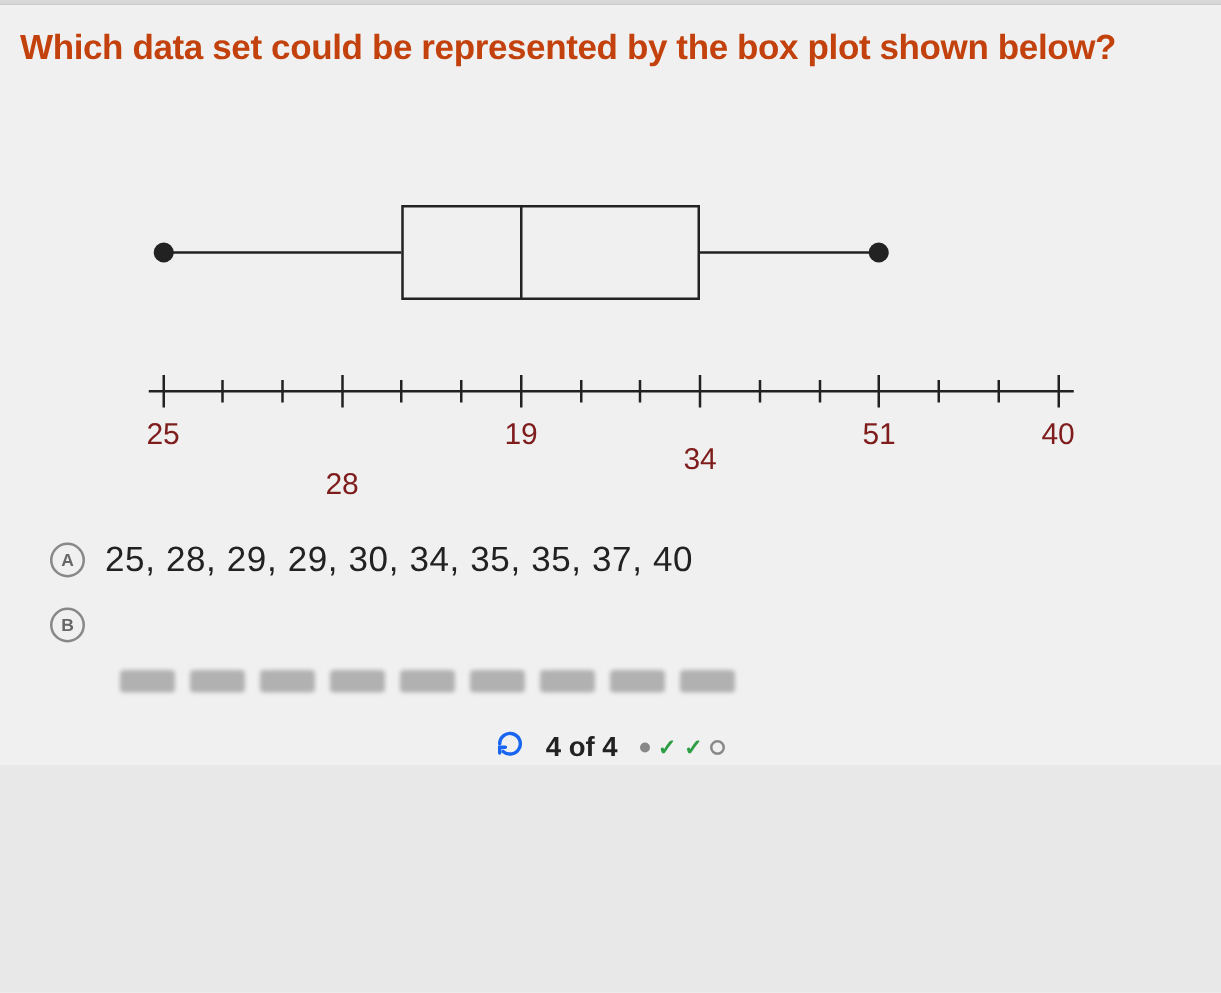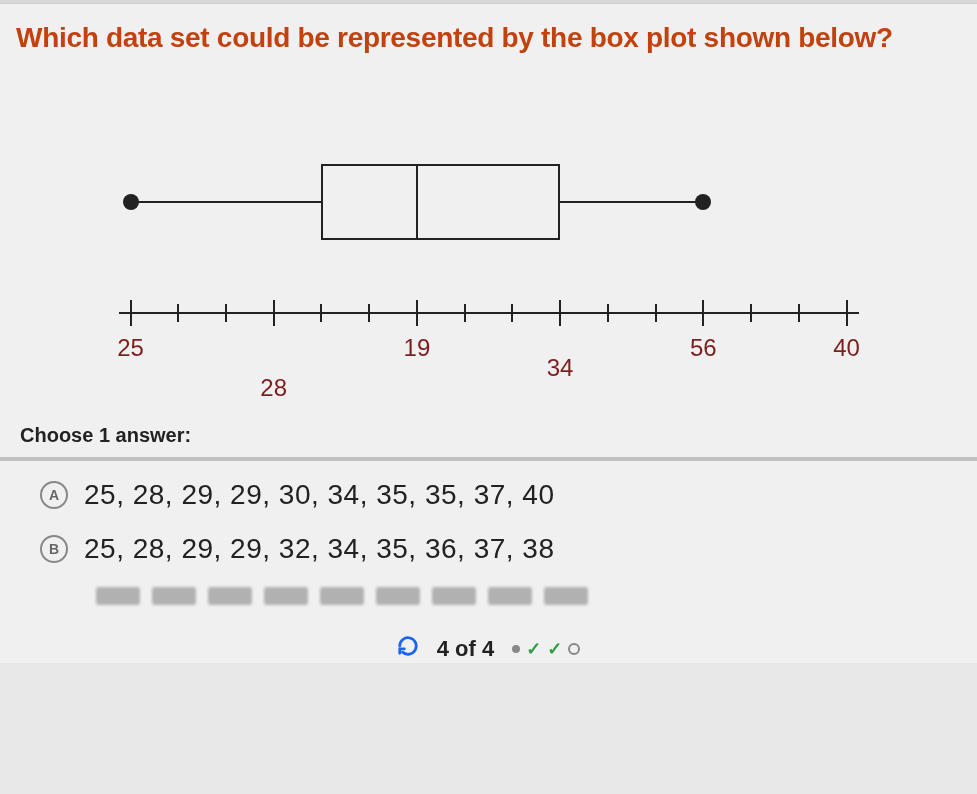--- a/index.html
+++ b/index.html
@@ -209,38 +209,36 @@
         <div class="tick" style="left: 250.667px;"></div>
         <div class="tick tick-major" style="left: 298.4px;"></div>
         <div class="tick-label" style="left: 298.4px;">19</div>
         <div class="tick" style="left: 346.133px;"></div>
         <div class="tick" style="left: 393.867px;"></div>
         <div class="tick tick-major" style="left: 441.6px;"></div>
         <div class="tick-label" style="left: 441.6px; margin-top: 20px;">34</div>
         <div class="tick" style="left: 489.333px;"></div>
         <div class="tick" style="left: 537.067px;"></div>
         <div class="tick tick-major" style="left: 584.8px;"></div>
-        <div class="tick-label" style="left: 584.8px;">56</div>
+        <div class="tick-label" style="left: 584.8px;">51</div>
         <div class="tick" style="left: 632.533px;"></div>
         <div class="tick" style="left: 680.267px;"></div>
         <div class="tick tick-major" style="left: 728px;"></div>
         <div class="tick-label" style="left: 728px;">40</div>
       </div>
   </div>
 
-  <div class="choose">Choose 1 answer:</div>
 
   <div class="answers">
     <div class="answer-row">
       <div class="answer-marker">A</div>
       <div class="answer-text">25, 28, 29, 29, 30, 34, 35, 35, 37, 40</div>
     </div>
     <div class="answer-row">
       <div class="answer-marker">B</div>
-      <div class="answer-text">25, 28, 29, 29, 32, 34, 35, 36, 37, 38</div>
     </div>
     <div class="cutoff-row">
       <div class="cutoff-chunk"></div>
         <div class="cutoff-chunk"></div>
         <div class="cutoff-chunk"></div>
         <div class="cutoff-chunk"></div>
         <div class="cutoff-chunk"></div>
         <div class="cutoff-chunk"></div>
         <div class="cutoff-chunk"></div>
         <div class="cutoff-chunk"></div>

